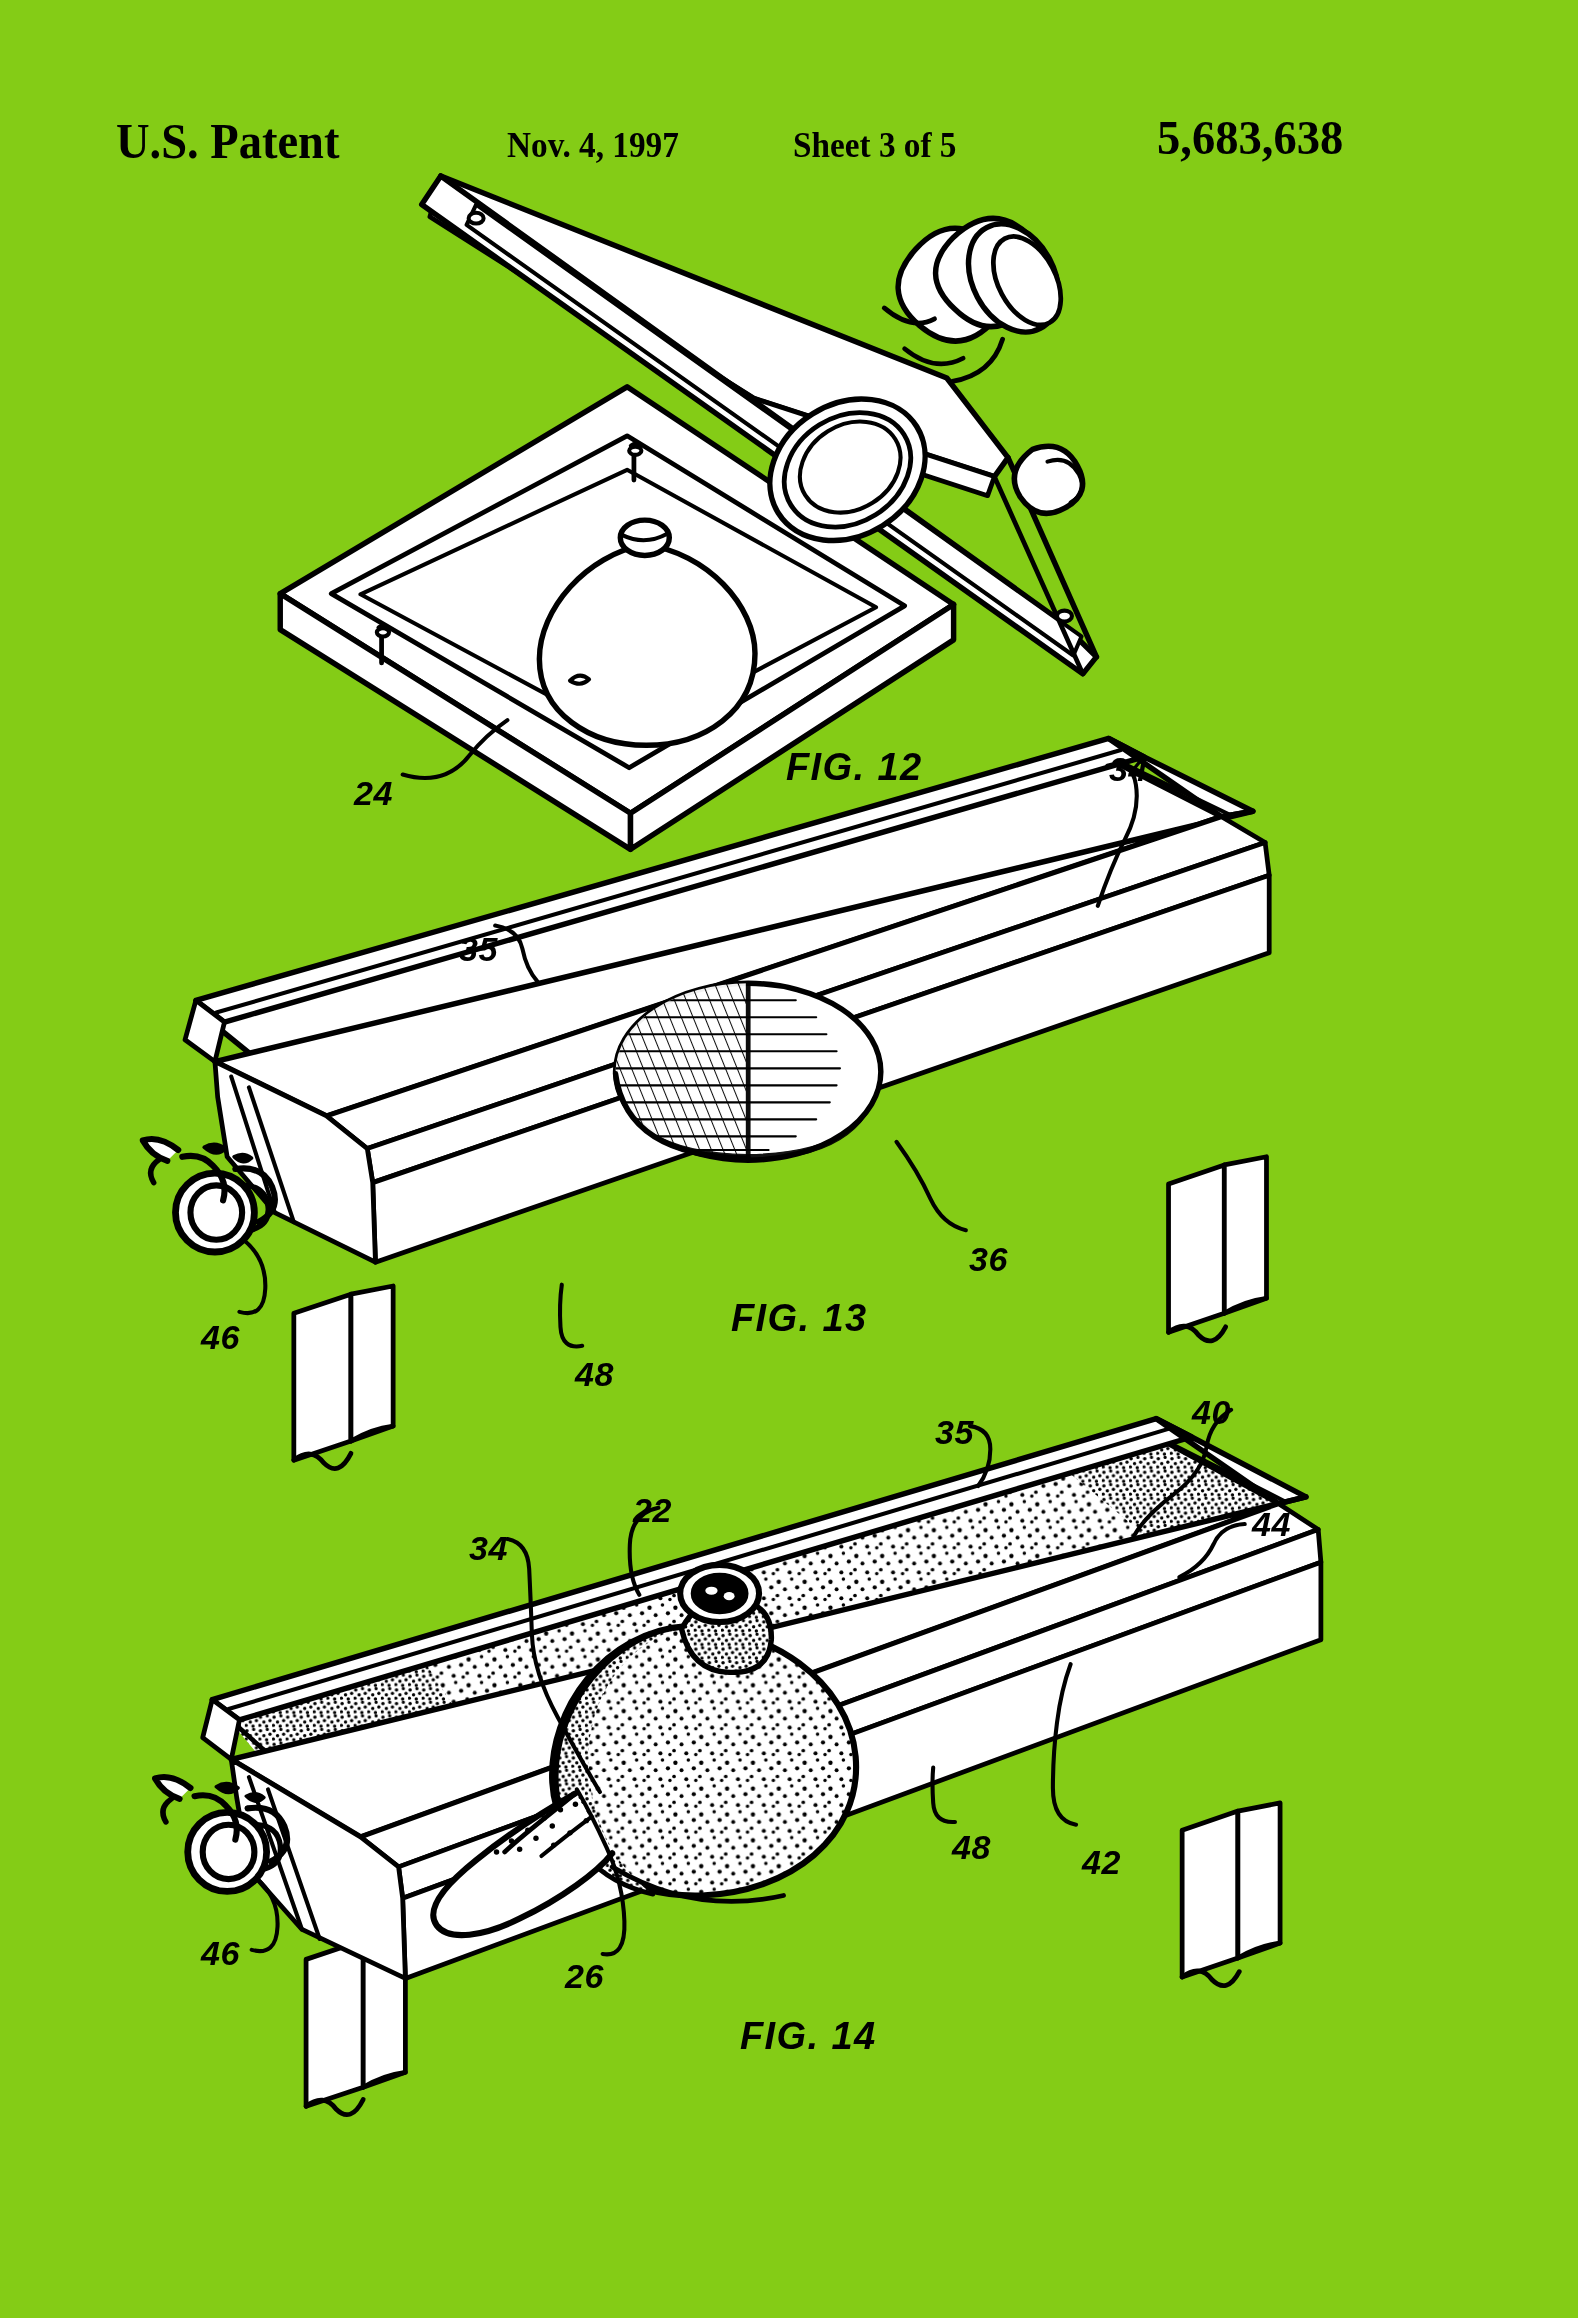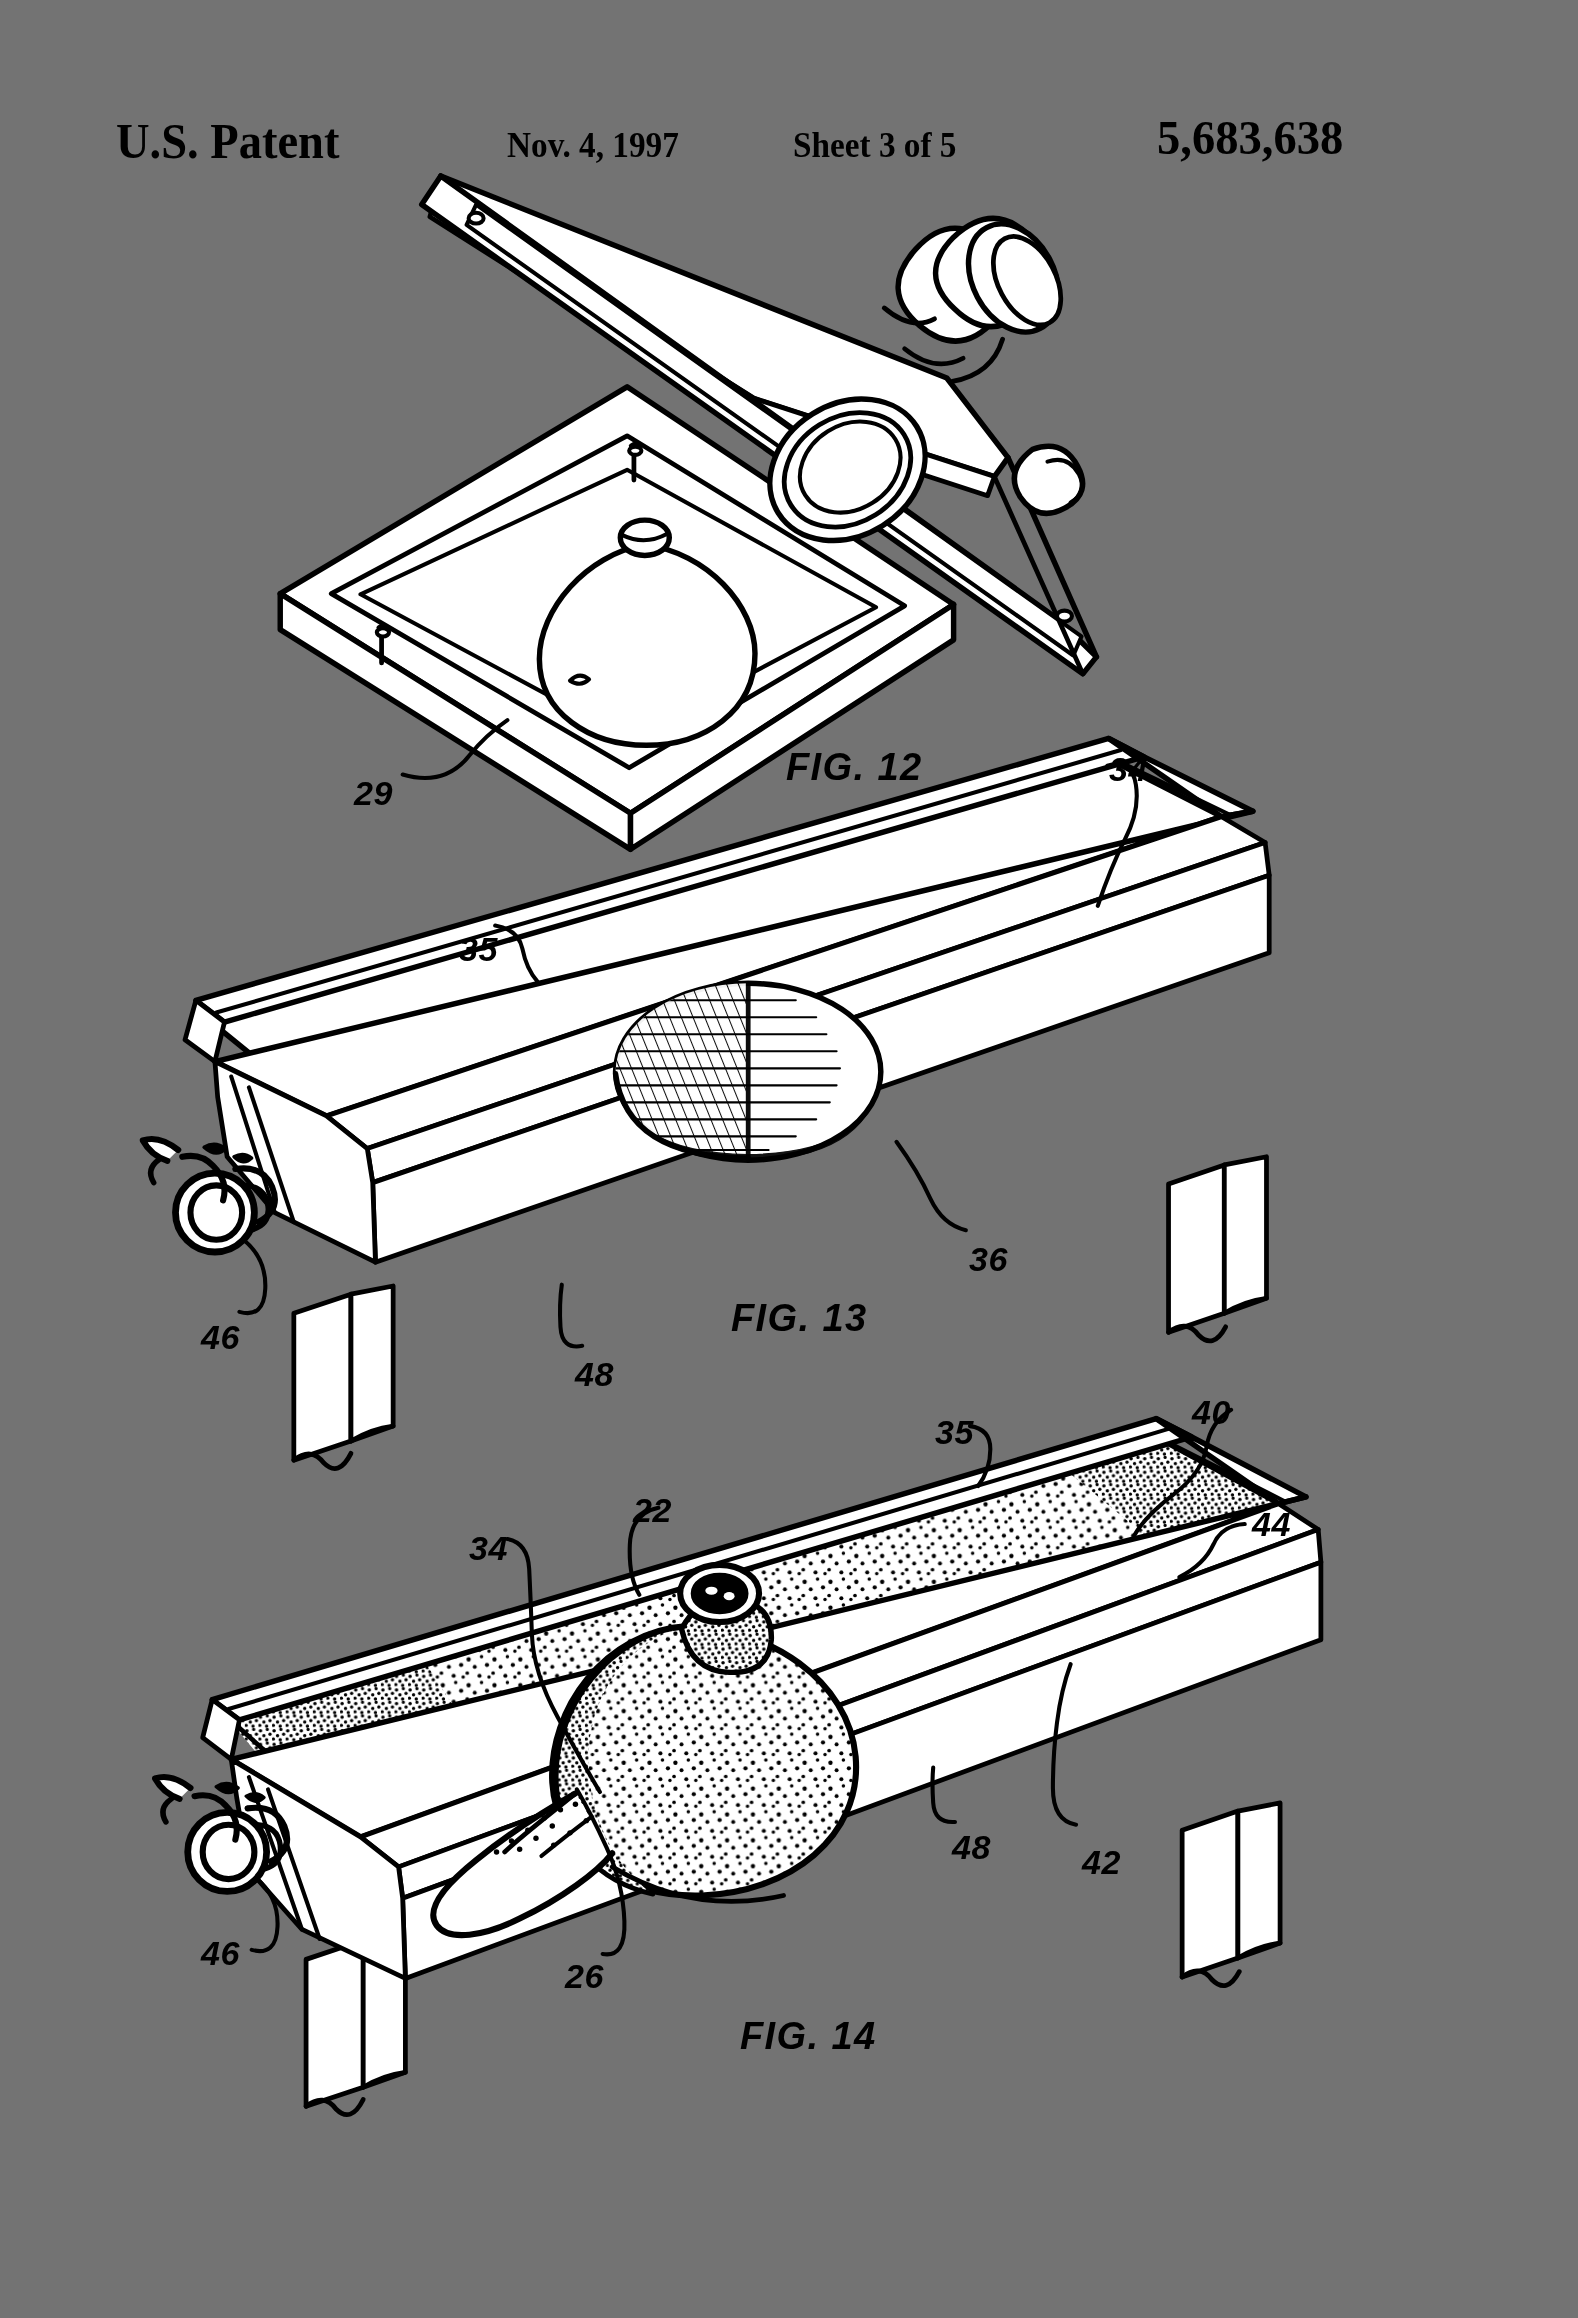--- a/index.html
+++ b/index.html
@@ -1,21 +1,21 @@
 <!DOCTYPE html>
 <html style="font-size:11px"><head>
 <meta charset="utf-8">
 <style>
   html,body{margin:0;padding:0;background:#fff;}
   body{
     width:1578px;height:2319px;position:relative;
     font-family:"Liberation Serif",serif;
     color:#000;overflow:hidden;
   }
-  #sheet{position:absolute;inset:0;background:#737373;}
+  #sheet{position:absolute;inset:0;background:#84cc16;}
 
   
   .hdr{position:absolute;top:0;left:0;width:1578px;height:204px;}
   .hdr-title{
     position:absolute;left:116px;top:116px;
     font-family:"Liberation Serif",serif;font-weight:bold;
     font-size:50px;letter-spacing:0px;line-height:1;
     transform:scaleX(.93);transform-origin:left center;
     white-space:nowrap;
   }
@@ -375,21 +375,21 @@
       <path d="M1426,2096 q30,4 30,34 q0,30 -18,54" stroke-width="6"></path>
       <path d="M1830,2240 q-34,2 -46,30 q-14,30 -50,48" stroke-width="6"></path>
       <path d="M968,2216 q-40,8 -42,54 q-2,48 14,74" stroke-width="6"></path>
       <path d="M746,2262 q30,6 32,44 q2,40 4,96 q2,56 38,122 q36,66 62,110" stroke-width="6"></path>
       <path d="M1582,2682 q-34,-6 -34,-54 q0,-50 6,-96 q6,-48 20,-86" stroke-width="6"></path>
       <path d="M1404,2678 q-30,2 -32,-28 q-2,-30 0,-52" stroke-width="6"></path>
       <path d="M886,2872 q34,6 32,-48 q-2,-56 -26,-108 q-24,-52 -44,-86" stroke-width="6"></path>
     </g>
   </svg>
 
-  <div class="lbl" style="left:354px;top:776px;">29</div>
+  <div class="lbl" style="left:354px;top:776px;">24</div>
   <div class="cap" style="left:786px;top:748px;">FIG. 12</div>
 
   <div class="lbl" style="left:1109px;top:752px;">34</div>
   <div class="lbl" style="left:459px;top:932px;">35</div>
   <div class="lbl" style="left:969px;top:1242px;">36</div>
   <div class="lbl" style="left:201px;top:1320px;">46</div>
   <div class="lbl" style="left:575px;top:1357px;">48</div>
   <div class="cap" style="left:731px;top:1299px;">FIG. 13</div>
 
   <div class="lbl" style="left:1192px;top:1395px;">40</div>

